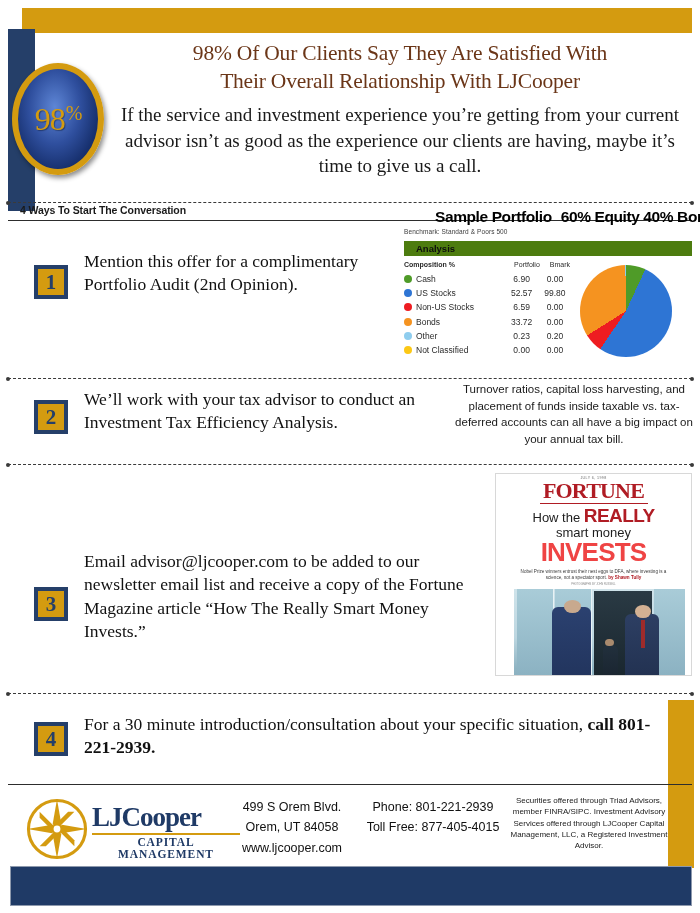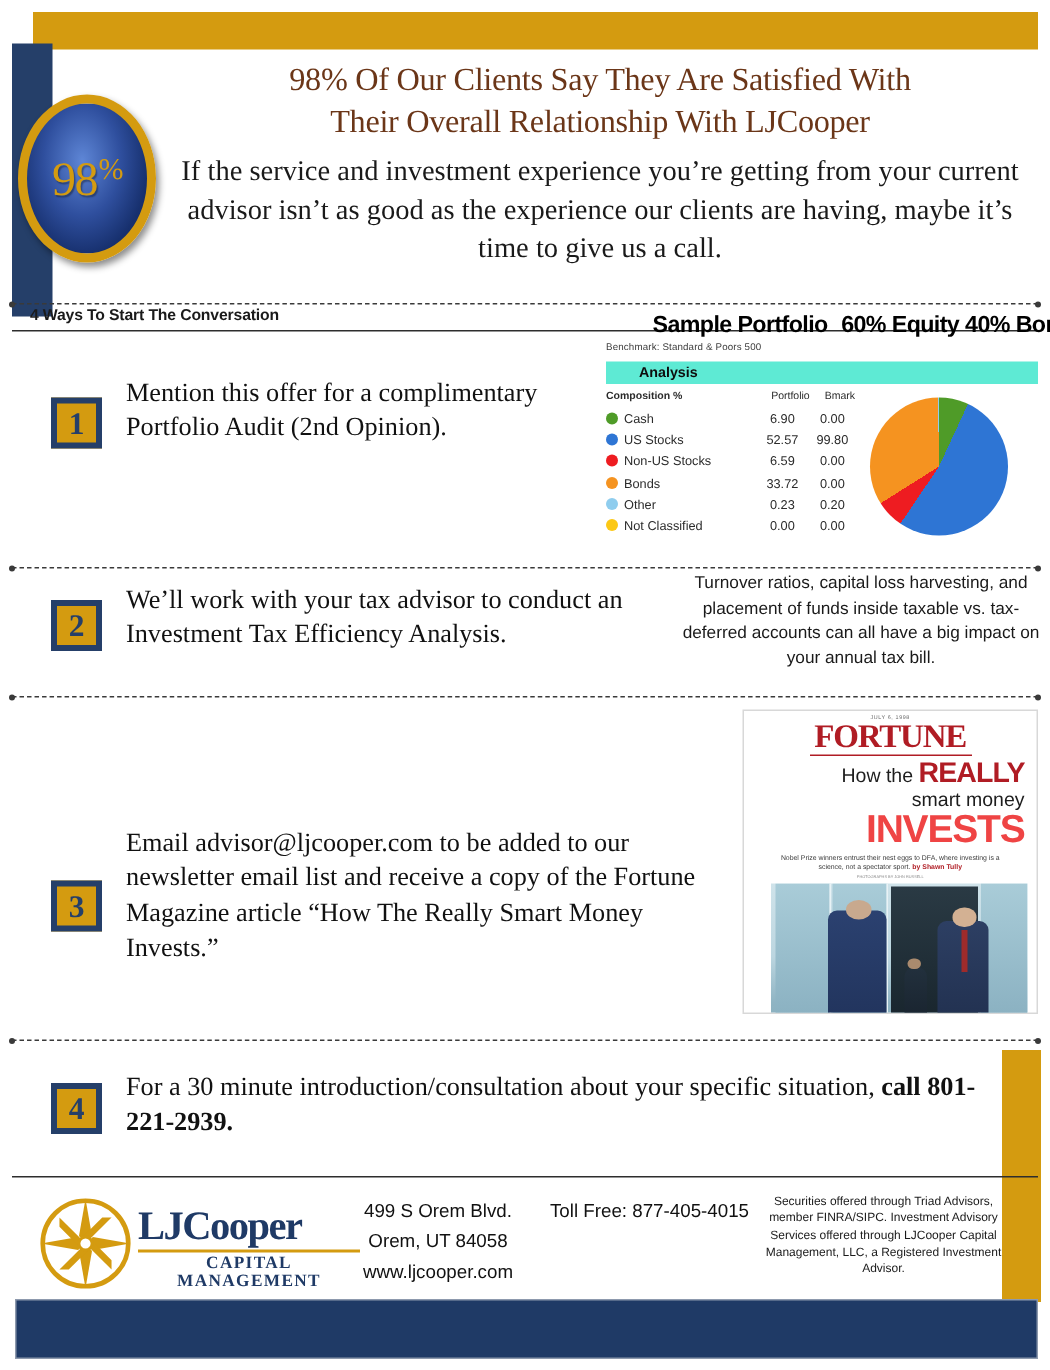--- a/index.html
+++ b/index.html
@@ -208,24 +208,24 @@
   }
   .pf-title .gap { display: inline-block; width: 9px; }
   .pf-bench {
     font-size: 6.5px;
     color: #3c3c3c;
     margin-top: 2px;
     letter-spacing: 0.1px;
   }
   .pf-analysis {
     margin-top: 6px;
-    background: #5eead4;
+    background: #4d7c0f;
     height: 15px;
     line-height: 15px;
-    padding-left: 22px;
+    padding-left: 12px;
     font-size: 9.5px;
     font-weight: bold;
     color: #0d0d0d;
   }
   .pf-body {
     display: flex;
     margin-top: 5px;
   }
   .pf-table {
     width: 166px;
@@ -295,21 +295,21 @@
     line-height: 1;
     margin-top: 0px;
     border-bottom: 1.5px solid #b01c24;
     display: block;
     width: 108px;
     margin-left: auto;
     margin-right: auto;
     padding-bottom: 1px;
   }
   .ft-head {
-    text-align: right;
+    text-align: center;
     padding: 2px 8px 0 8px;
     font-family: "Liberation Sans", sans-serif;
     line-height: 1.0;
   }
   .ft-l1 { font-size: 13px; color: #1d1d1d; }
   .ft-l1 .big { font-family: "Liberation Sans", sans-serif; font-size: 19px; font-weight: bold; color: #b01c24; letter-spacing: -0.6px; }
   .ft-l2 { font-size: 13px; color: #1d1d1d; margin-top: 1px; }
   .ft-l2 .big { font-size: 26px; font-weight: bold; color: #ef4444; letter-spacing: -0.8px; }
   .ft-sub {
     font-size: 4.6px;
@@ -570,16 +570,17 @@
   </div>
 </div>
 
 <div class="contact-col contact-left">
   <div>499 S Orem Blvd.</div>
   <div>Orem, UT 84058</div>
   <div>www.ljcooper.com</div>
 </div>
 
 <div class="contact-col contact-right">
+  <div>Phone: 801-221-2939</div>
   <div>Toll Free: 877-405-4015</div>
 </div>
 
 <div class="disclaimer">Securities offered through Triad Advisors, member FINRA/SIPC. Investment Advisory Services offered through LJCooper Capital Management, LLC, a Registered Investment Advisor.</div>
 
 </body></html>

